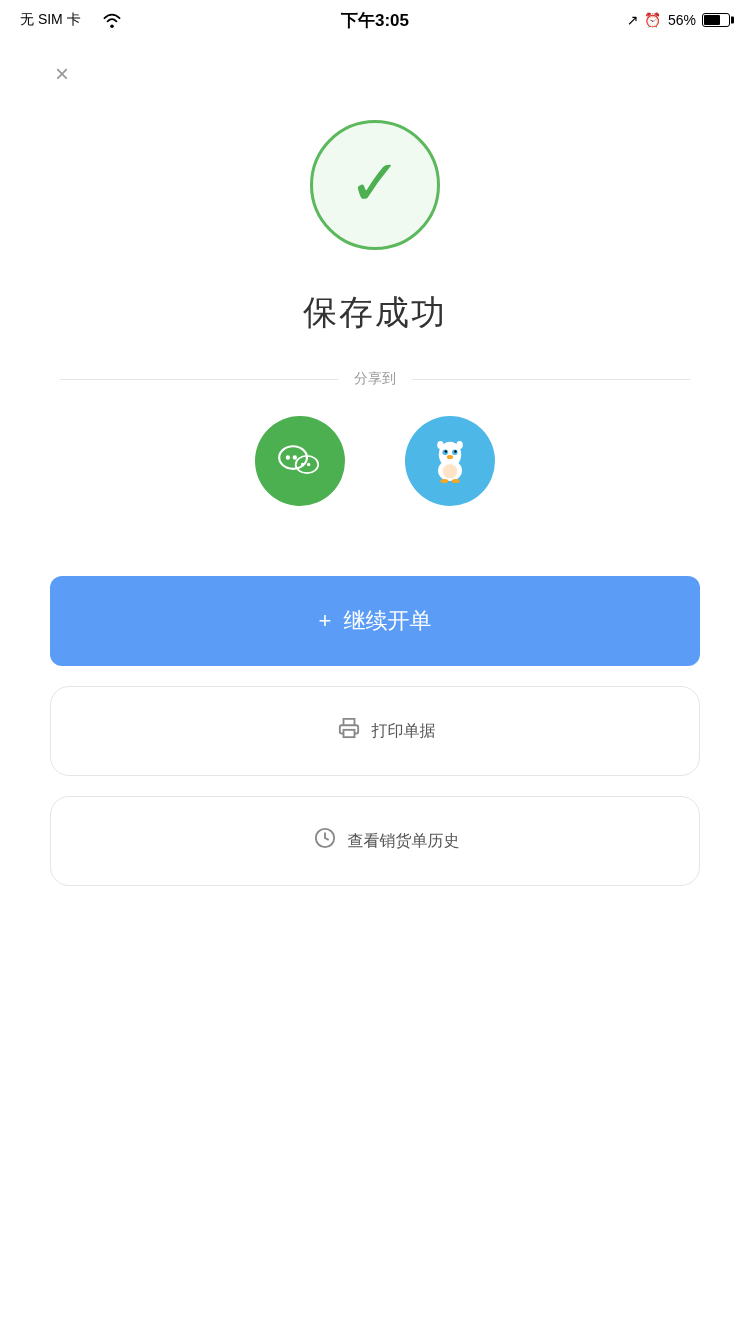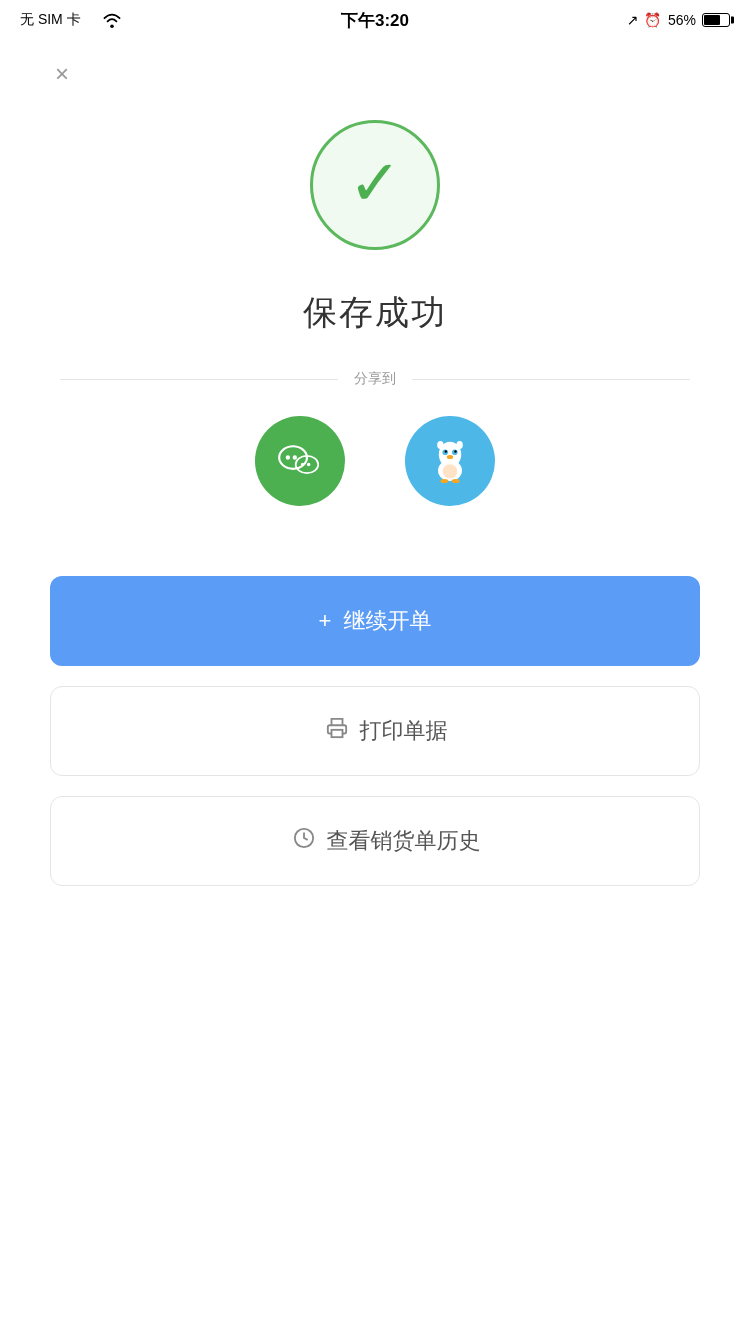--- a/index.html
+++ b/index.html
@@ -209,22 +209,22 @@
       align-items: center;
       justify-content: center;
       gap: 12px;
     }
 
     .btn-secondary {
       width: 100%;
       height: 90px;
       background: #fff;
       border: 1px solid #e5e5e5;
-      border-radius: 12px;
-      font-size: 22px;
+      border-radius: 19px;
+      font-size: 16px;
       color: #555;
       cursor: pointer;
       display: flex;
       align-items: center;
       justify-content: center;
       gap: 12px;
       padding-left: 23px;
     }
 
     .btn-icon {
@@ -249,21 +249,21 @@
 
 <div class="status-bar">
   <div class="status-left">
     <span>无 SIM 卡</span>
     <svg viewBox="0 0 24 18" width="22" height="16" fill="none">
       <path d="M12 14a2 2 0 1 1 0 4 2 2 0 0 1 0-4z" fill="#000"></path>
       <path d="M7 10.5C8.5 9 10.1 8 12 8s3.5 1 5 2.5" stroke="#000" stroke-width="2" fill="none" stroke-linecap="round"></path>
       <path d="M3.5 7C5.8 4.7 8.7 3 12 3s6.2 1.7 8.5 4" stroke="#000" stroke-width="2" fill="none" stroke-linecap="round"></path>
     </svg>
   </div>
-  <div class="status-center">下午3:20</div>
+  <div class="status-center">下午3:05</div>
   <div class="status-right">
     <span>↗</span>
     <span>⏰</span>
     <span>56%</span>
     <div class="battery-bar">
       <div class="battery-fill"></div>
     </div>
   </div>
 </div>
 

